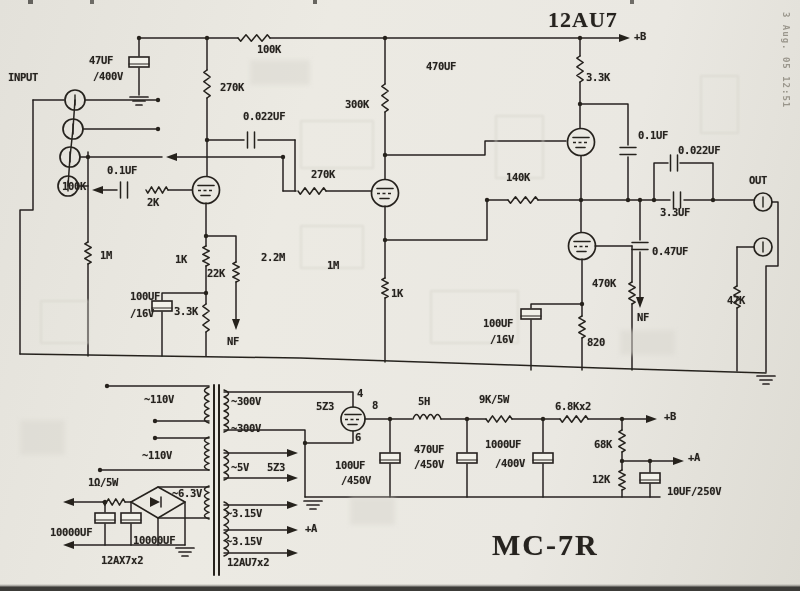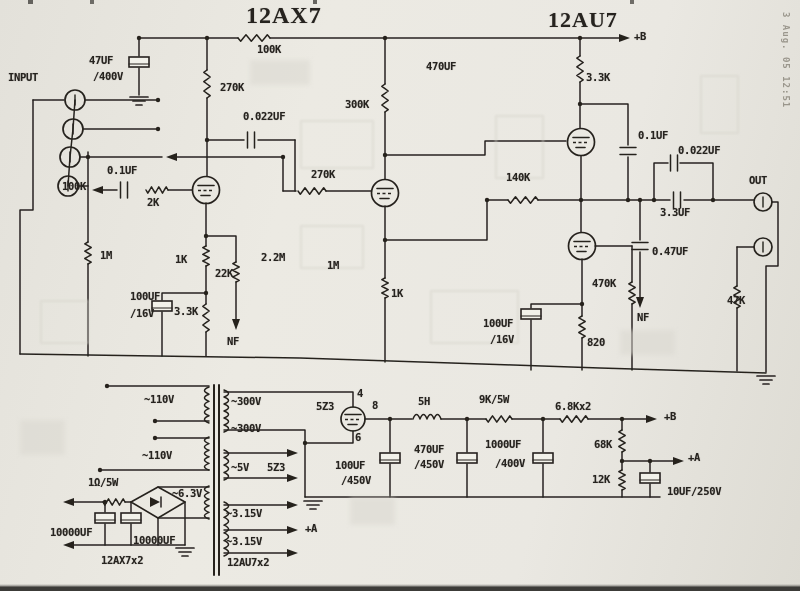--- a/index.html
+++ b/index.html
@@ -296,22 +296,22 @@
   <div class="bleed" style="left:430px;top:290px;width:85px;height:50px;"></div>
   <div class="bleed" style="left:300px;top:225px;width:60px;height:40px;"></div>
   <div class="bleed" style="left:40px;top:300px;width:45px;height:40px;"></div>
   <div class="bleed" style="left:700px;top:75px;width:35px;height:55px;"></div>
   <div class="bleed" style="left:495px;top:115px;width:45px;height:60px;"></div>
   <div class="bfill" style="left:250px;top:60px;width:60px;height:25px;"></div>
   <div class="bfill" style="left:20px;top:420px;width:45px;height:35px;"></div>
   <div class="bfill" style="left:620px;top:330px;width:55px;height:25px;"></div>
   <div class="bfill" style="left:350px;top:497px;width:45px;height:28px;"></div>
 
-  <span class="lbl big t1" style="left:246px;top:2px;">12AX7</span>
   <span class="lbl big t2" style="left:548px;top:7px;">12AU7</span>
+  <span class="lbl big tm" style="left:492px;top:528px;">MC-7R</span>
   <span class="lbl" style="left:8px;top:71px;">INPUT</span>
   <span class="lbl" style="left:749px;top:174px;">OUT</span>
   <span class="note" style="left:781px;top:12px;">3 Aug. 05 12:51</span>
 
   <span class="lbl" style="left:634px;top:30px;">+B</span>
   <span class="lbl" style="left:89px;top:54px;">47UF</span>
   <span class="lbl" style="left:93px;top:70px;">/400V</span>
   <span class="lbl" style="left:257px;top:43px;">100K</span>
   <span class="lbl" style="left:220px;top:81px;">270K</span>
   <span class="lbl" style="left:243px;top:110px;">0.022UF</span>
@@ -319,21 +319,21 @@
   <span class="lbl" style="left:426px;top:60px;">470UF</span>
   <span class="lbl" style="left:586px;top:71px;">3.3K</span>
   <span class="lbl" style="left:638px;top:129px;">0.1UF</span>
   <span class="lbl" style="left:678px;top:144px;">0.022UF</span>
   <span class="lbl" style="left:506px;top:171px;">140K</span>
   <span class="lbl" style="left:62px;top:180px;">100K</span>
   <span class="lbl" style="left:107px;top:164px;">0.1UF</span>
   <span class="lbl" style="left:147px;top:196px;">2K</span>
   <span class="lbl" style="left:100px;top:249px;">1M</span>
   <span class="lbl" style="left:175px;top:253px;">1K</span>
-  <span class="lbl" style="left:207px;top:267px;padding-left:8px;">22K</span>
+  <span class="lbl" style="left:207px;top:267px;">22K</span>
   <span class="lbl" style="left:130px;top:290px;">100UF</span>
   <span class="lbl" style="left:130px;top:307px;">/16V</span>
   <span class="lbl" style="left:174px;top:305px;">3.3K</span>
   <span class="lbl" style="left:227px;top:335px;">NF</span>
   <span class="lbl" style="left:311px;top:168px;">270K</span>
   <span class="lbl" style="left:261px;top:251px;">2.2M</span>
   <span class="lbl" style="left:327px;top:259px;">1M</span>
   <span class="lbl" style="left:391px;top:287px;">1K</span>
   <span class="lbl" style="left:483px;top:317px;">100UF</span>
   <span class="lbl" style="left:490px;top:333px;">/16V</span>

